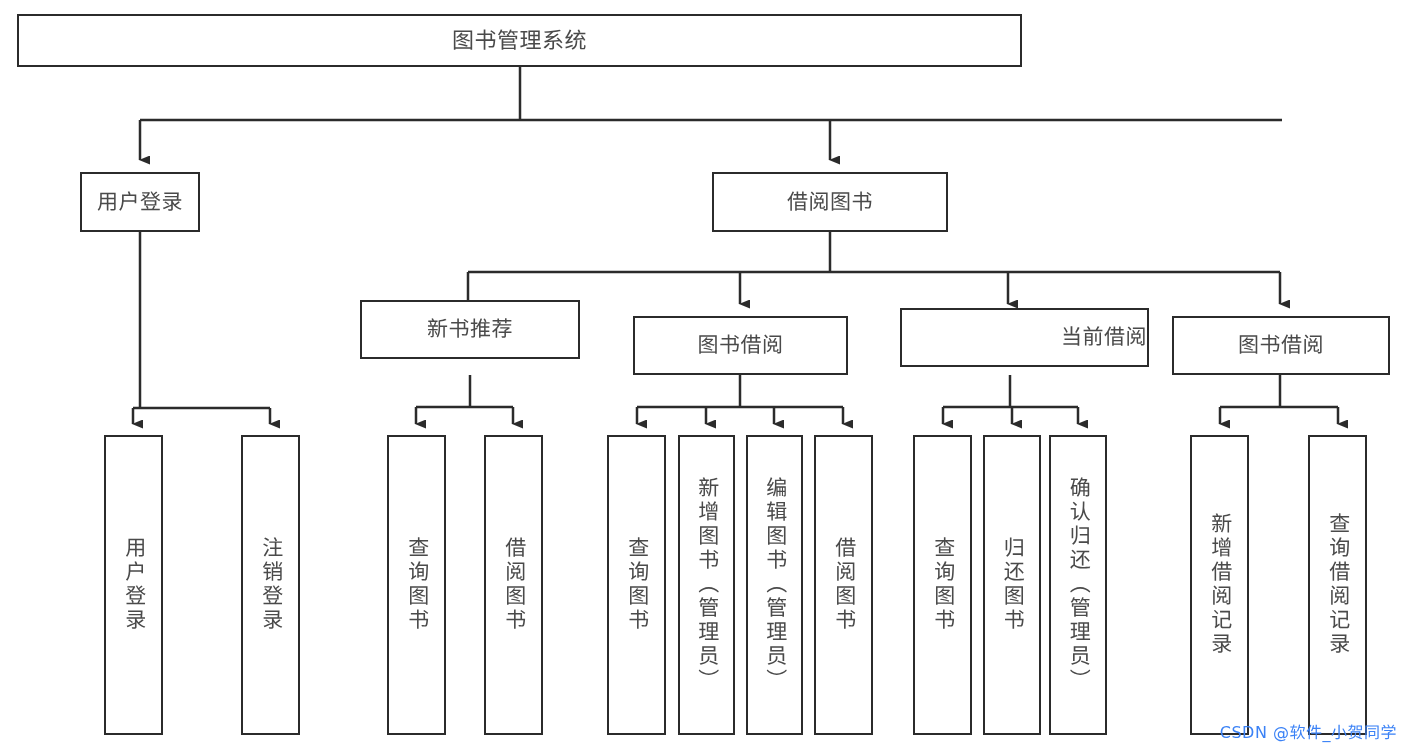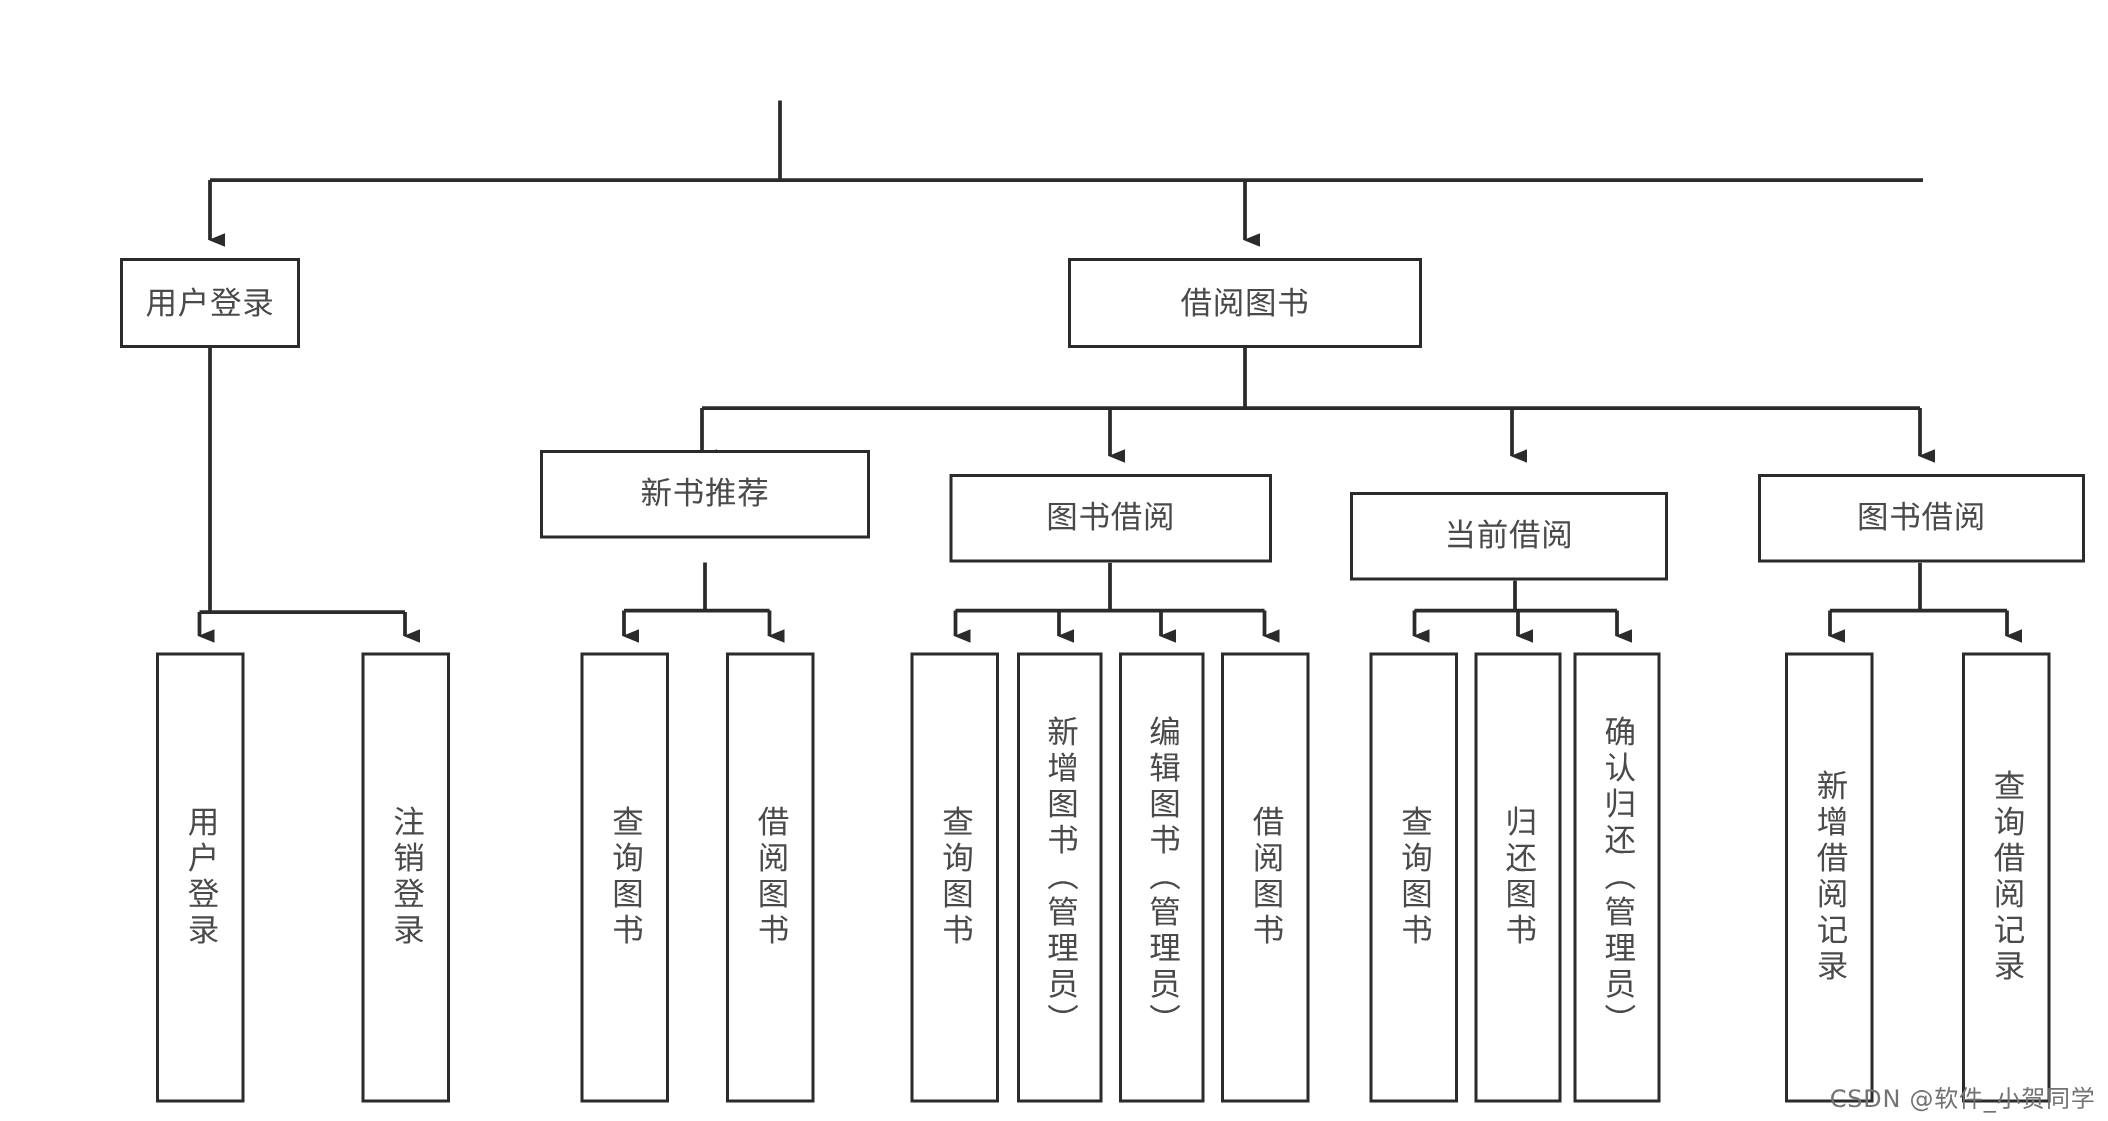--- a/index.html
+++ b/index.html
@@ -58,21 +58,21 @@
     line-height: 1.45;
     letter-spacing: 3px;
     white-space: nowrap;
     max-height: 100%;
   }
   #watermark {
     position: absolute;
     right: 8px;
     bottom: 4px;
     font-size: 16px;
-    color: #737373;
+    color: #3b82f6;
     letter-spacing: 0.5px;
     z-index: 5;
     white-space: nowrap;
     font-family: "DejaVu Sans", "Liberation Sans", sans-serif;
   }
 </style>
 </head>
 <body>
 
 <div id="canvas">
@@ -121,38 +121,41 @@
       <path d="M1012,407 L1012,424" marker-end="url(#arrow)"></path>
       <path d="M1078,407 L1078,424" marker-end="url(#arrow)"></path>
 
       <path d="M1280,375 L1280,407"></path>
       <path d="M1220,407 L1338,407"></path>
       <path d="M1220,407 L1220,424" marker-end="url(#arrow)"></path>
       <path d="M1338,407 L1338,424" marker-end="url(#arrow)"></path>
     </g>
   </svg>
 
+  <div class="node root" style="left:17px; top:14px; width:1005px; height:53px;">
+    <span class="node-label">图书管理系统</span>
+  </div>
 
   <div class="node l2" style="left:80px; top:172px; width:120px; height:60px;">
     <span class="node-label">用户登录</span>
   </div>
 
   <div class="node l2" style="left:712px; top:172px; width:236px; height:60px;">
     <span class="node-label">借阅图书</span>
   </div>
 
   <div class="node l3" style="left:360px; top:300px; width:220px; height:59px;">
     <span class="node-label">新书推荐</span>
   </div>
 
   <div class="node l3" style="left:633px; top:316px; width:215px; height:59px;">
     <span class="node-label">图书借阅</span>
   </div>
 
-  <div class="node l3" style="left:900px; top:328px; width:212px; height:59px;">
+  <div class="node l3" style="left:900px; top:308px; width:249px; height:59px;justify-content:flex-end;">
     <span class="node-label">当前借阅</span>
   </div>
 
   <div class="node l3" style="left:1172px; top:316px; width:218px; height:59px;">
     <span class="node-label">图书借阅</span>
   </div>
 
   <div class="node leaf" style="left:104px; top:435px; width:59px; height:300px;">
     <span class="node-label">用户登录</span>
   </div>

